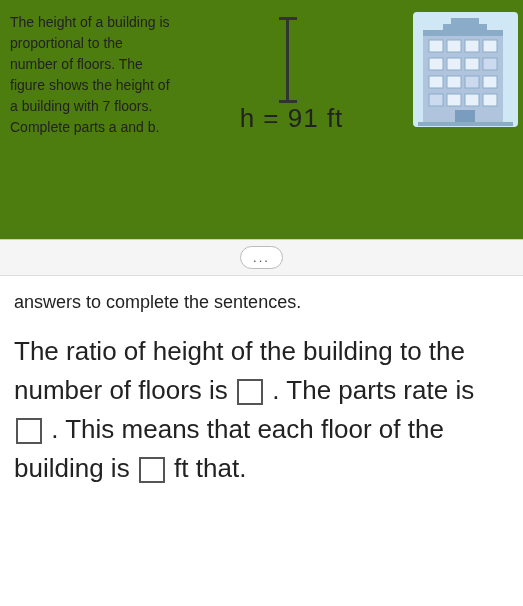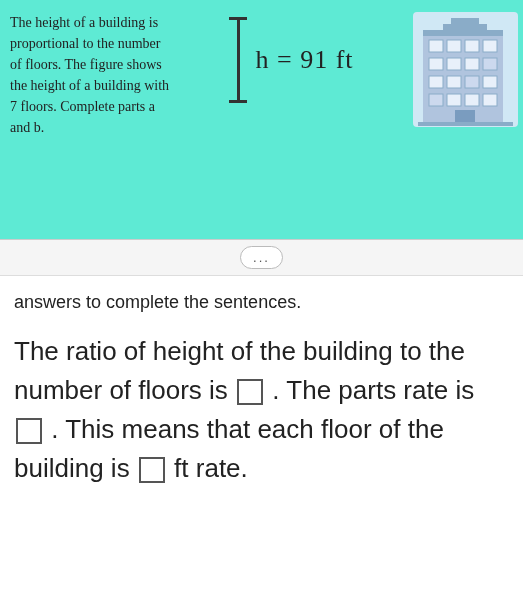--- a/index.html
+++ b/index.html
@@ -10,24 +10,23 @@
       background: #fff;
       overflow-x: hidden;
     }
 
     
     .top-panel {
       display: flex;
       flex-direction: row;
       align-items: flex-start;
       padding: 12px 10px 10px 10px;
-      background: #5eead4;
+      background: #4d7c0f;
       border-bottom: 1px solid #ccc;
       min-height: 240px;
-      font-family: Liberation Serif, serif;
     }
 
     .description-text {
       flex: 0 0 170px;
       font-size: 14px;
       line-height: 1.5;
       color: #222;
       padding-right: 10px;
     }
 
@@ -140,21 +139,21 @@
     }
   </style>
 </head>
 <body>
 
 <div class="top-panel">
 
   <div class="description-text">The height of a building is proportional to the number of floors. The figure shows the height of a building with 7 floors. Complete parts a and b.</div>
 
   <div class="diagram-area">
-    <div style="display:flex; flex-direction:row; align-items:center;">
+    <div style="display:flex; flex-direction:column; align-items:center;">
 
       <div class="arrow-container">
         <div class="t-bar-top"></div>
         <div class="v-line"></div>
         <div class="t-bar-bottom"></div>
       </div>
 
       <div class="height-label">h = 91  ft</div>
     </div>
   </div>
@@ -208,15 +207,15 @@
     <span>answers to complete the sentences.</span>
   </div>
 
   <div class="fill-in-text">
     <span>The ratio of height of the building to the number of floors is</span>
     <span class="blank-box"></span>
     <span>. The parts rate is</span>
     <span class="blank-box"></span>
     <span>. This means that each floor of the building is</span>
     <span class="blank-box"></span>
-    <span>ft rate.</span>
+    <span>ft that.</span>
   </div>
 </div>
 
 </body></html>

